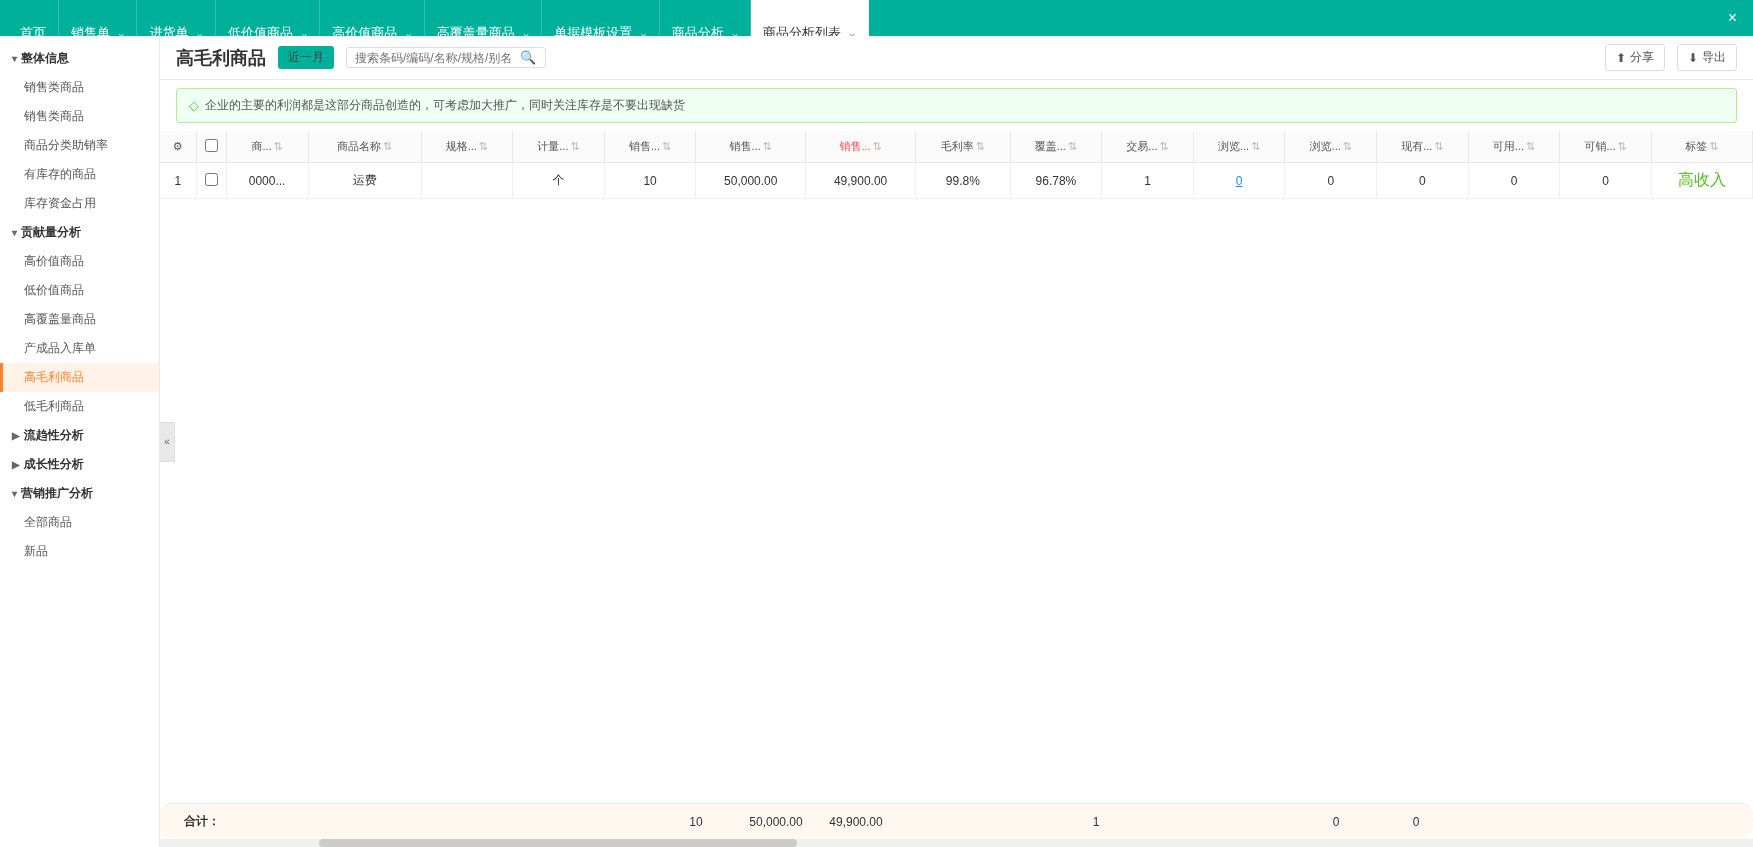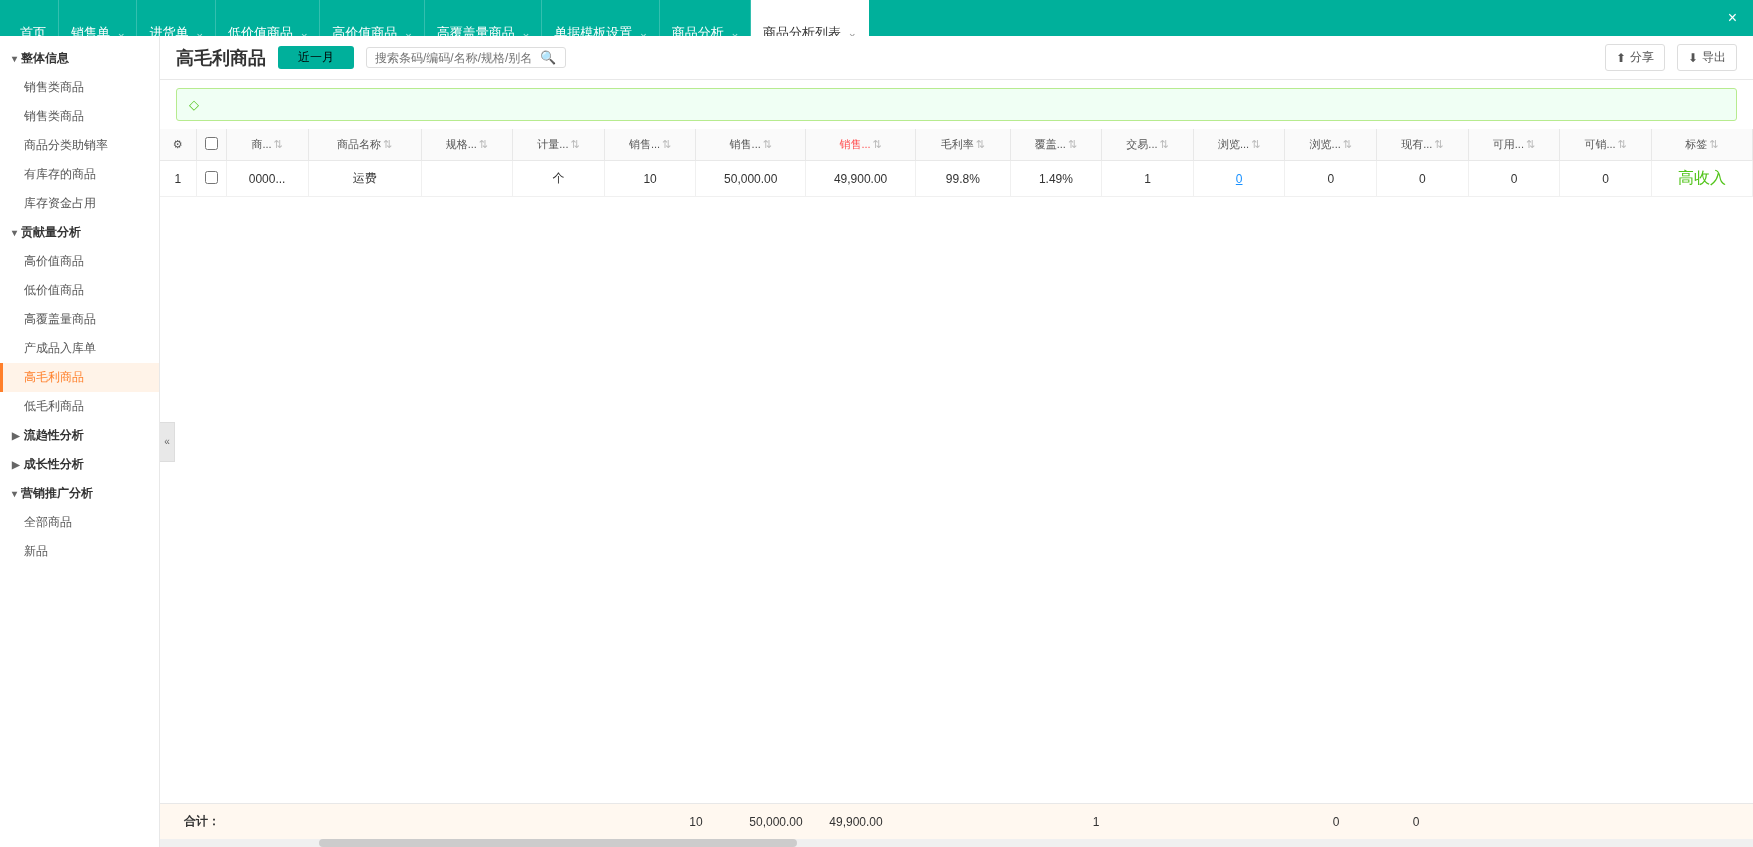--- a/index.html
+++ b/index.html
@@ -108,23 +108,23 @@
       border-bottom: 1px solid #e8e8e8;
       gap: 12px;
       background: #fff;
     }
     .page-title {
       font-size: 18px;
       font-weight: bold;
       color: #333;
     }
     .filter-btn {
-      padding: 3px 20px;
+      padding: 3px 10px;
       background: #00b09b;
-      color: #000000;
+      color: #404040;
       border: none;
       border-radius: 3px;
       cursor: pointer;
       font-size: 12px;
     }
     .search-box {
       display: flex;
       align-items: center;
       border: 1px solid #ddd;
       border-radius: 3px;
@@ -212,20 +212,21 @@
     .footer-total {
       display: flex;
       align-items: center;
       padding: 6px 16px;
       background: #fff8f0;
       border-top: 1px solid #e8e8e8;
       font-size: 12px;
       color: #333;
       gap: 0;
       min-height: 36px;
+      border-radius: 13px;
     }
     .footer-label { min-width: 140px; padding-left: 8px; font-weight: bold; }
     .footer-cell { min-width: 80px; text-align: center; }
 
     
     .footer-scrollbar {
       height: 8px;
       background: #f0f0f0;
       position: relative;
     }
@@ -367,20 +368,21 @@
         <span>分享</span>
       </div>
       <div class="action-btn">
         <span>⬇</span>
         <span>导出</span>
       </div>
     </div>
 
     <div class="info-banner">
       <span class="info-icon">◇</span>
+      <span>企业的主要的利润都是这部分商品创造的，可考虑加大推广，同时关注库存是不要出现缺货</span>
     </div>
 
     <div class="table-container">
       <table>
         <thead>
           <tr>
             <th style="width:36px;">
               <span>⚙</span>
             </th>
             <th style="width:30px;">
@@ -409,21 +411,21 @@
             <td>1</td>
             <td><input type="checkbox" style=""></td>
             <td>0000...</td>
             <td>运费</td>
             <td></td>
             <td>个</td>
             <td>10</td>
             <td>50,000.00</td>
             <td>49,900.00</td>
             <td>99.8%</td>
-            <td>1.49%</td>
+            <td>96.78%</td>
             <td>1</td>
             <td><span class="link-text">0</span></td>
             <td>0</td>
             <td>0</td>
             <td>0</td>
             <td>0</td>
             <td><span class="tag-high">高收入</span></td>
           </tr>
         </tbody>
       </table>

